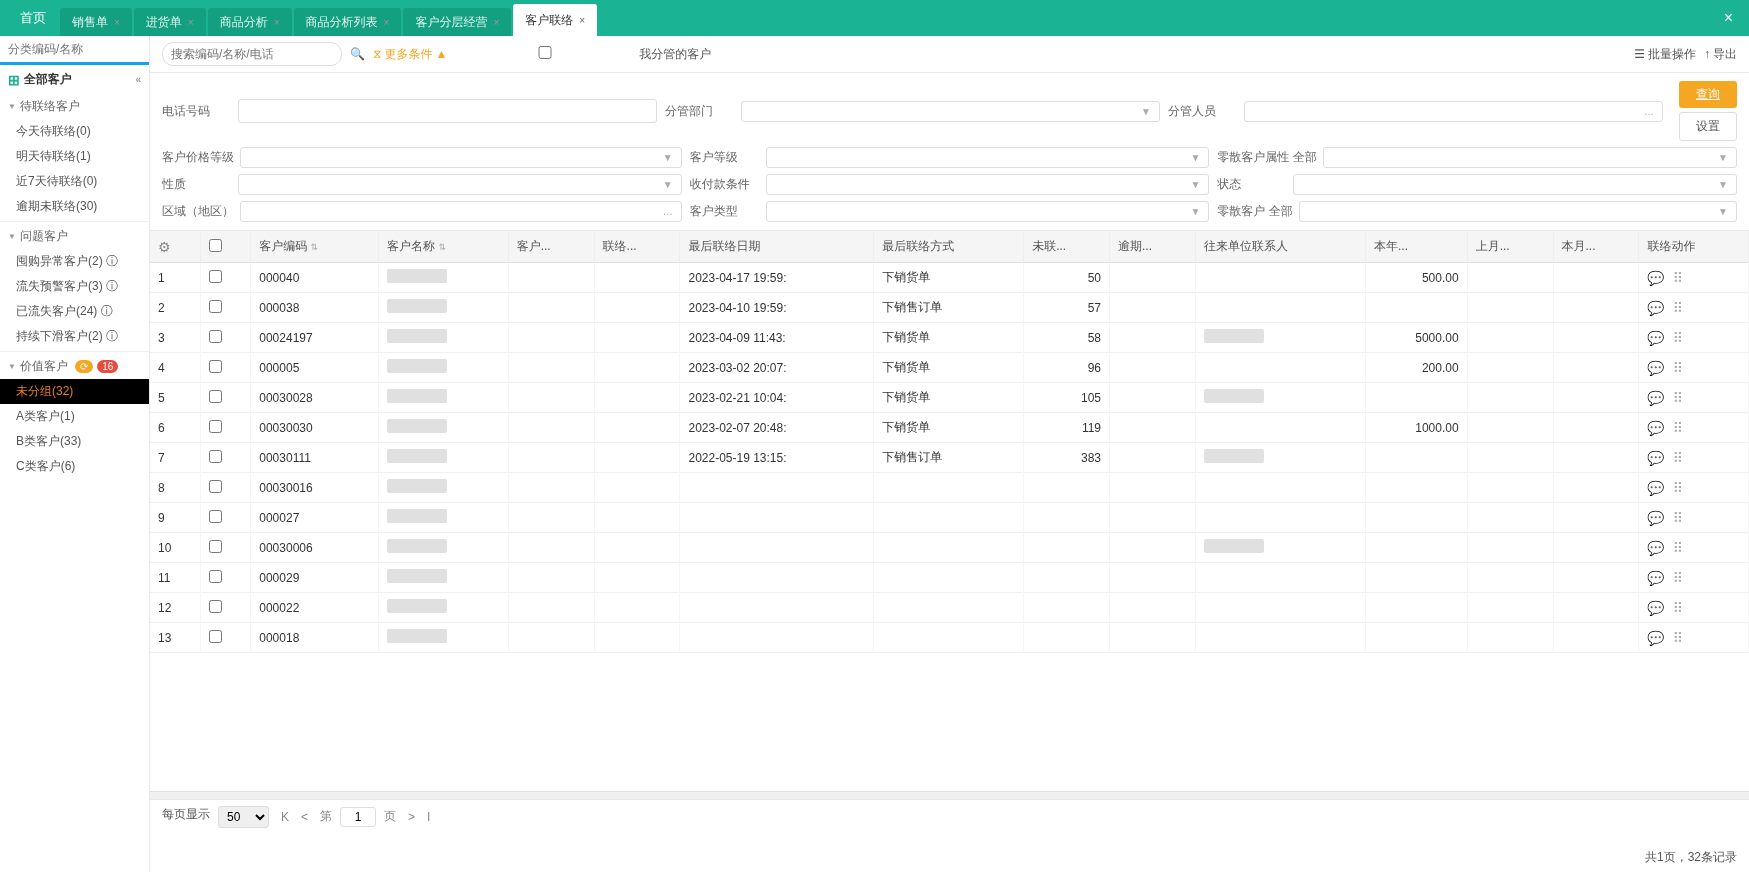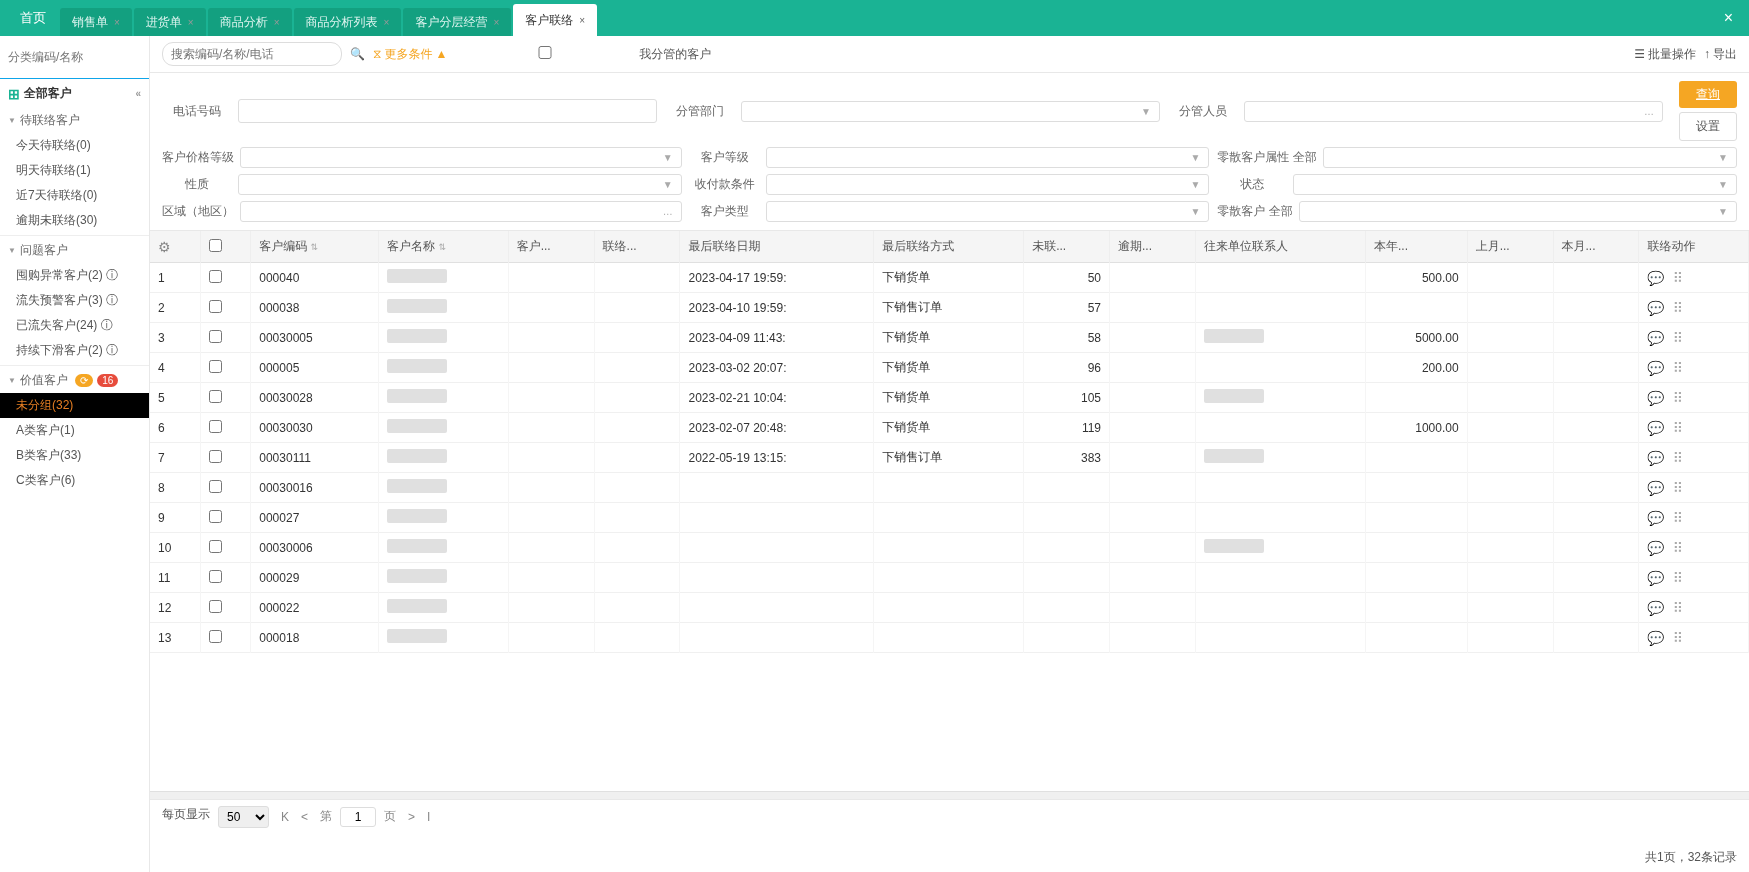--- a/index.html
+++ b/index.html
@@ -66,22 +66,22 @@
       width: 150px;
       background: #fff;
       border-right: 1px solid #e8e8e8;
       display: flex;
       flex-direction: column;
       overflow-y: auto;
     }
     .sidebar-search {
       display: flex;
       align-items: center;
-      padding: 14px 8px;
-      border-bottom: 1px solid #0ea5e9;
+      padding: 6px 8px;
+      border-bottom: 3px solid #0ea5e9;
       gap: 4px;
     }
     .sidebar-search input {
       flex: 1;
       border: none;
       outline: none;
       font-size: 12px;
       color: #999;
     }
     .sidebar-section-header {
@@ -187,21 +187,21 @@
     .adv-field {
       display: flex;
       align-items: center;
       gap: 6px;
       flex: 1;
     }
     .adv-field label {
       color: #666;
       white-space: nowrap;
       min-width: 70px;
-      text-align: center;
+      text-align: left;
     }
     .adv-field input, .adv-field .select-box {
       flex: 1;
       border: 1px solid #ddd;
       border-radius: 3px;
       padding: 4px 8px;
       outline: none;
       font-size: 12px;
       background: #fff;
       color: #333;
@@ -602,21 +602,21 @@
     <td>
       <div class="action-icons">
         <span class="action-icon">💬</span>
         <span class="action-icon">⠿</span>
       </div>
     </td>
   </tr>
             <tr>
     <td>3</td>
     <td><input type="checkbox" style=""></td>
-    <td>00030005</td>
+    <td>00024197</td>
     <td><span class="blurred"></span></td>
     <td></td>
     <td></td>
     <td>2023-04-09 11:43:</td>
     <td><a class="link-cell">下销货单</a></td>
     <td class="num-cell">58</td>
     <td></td>
     <td><span class="blurred"></span></td>
     <td class="num-cell">5000.00</td>
     <td></td>

